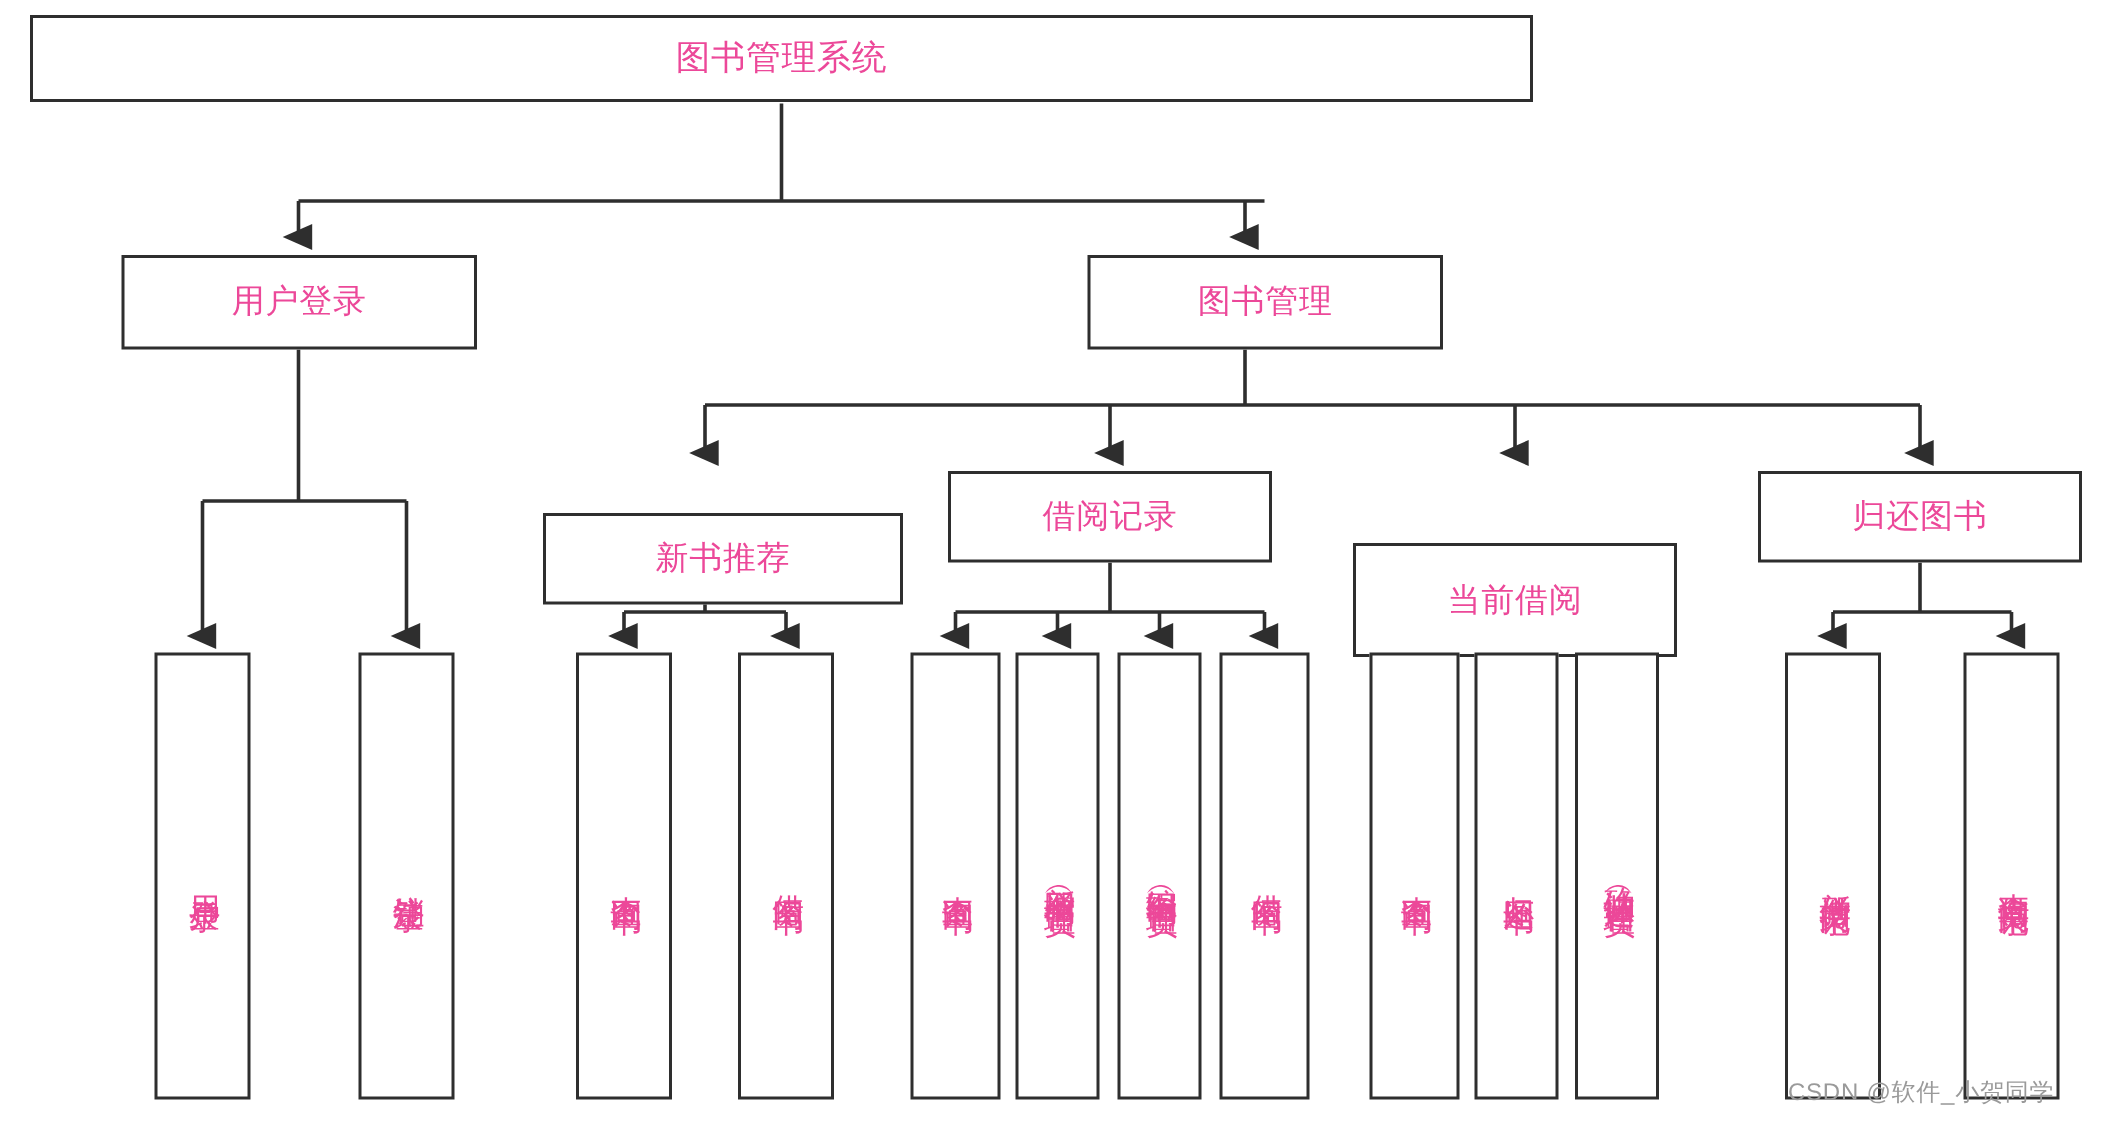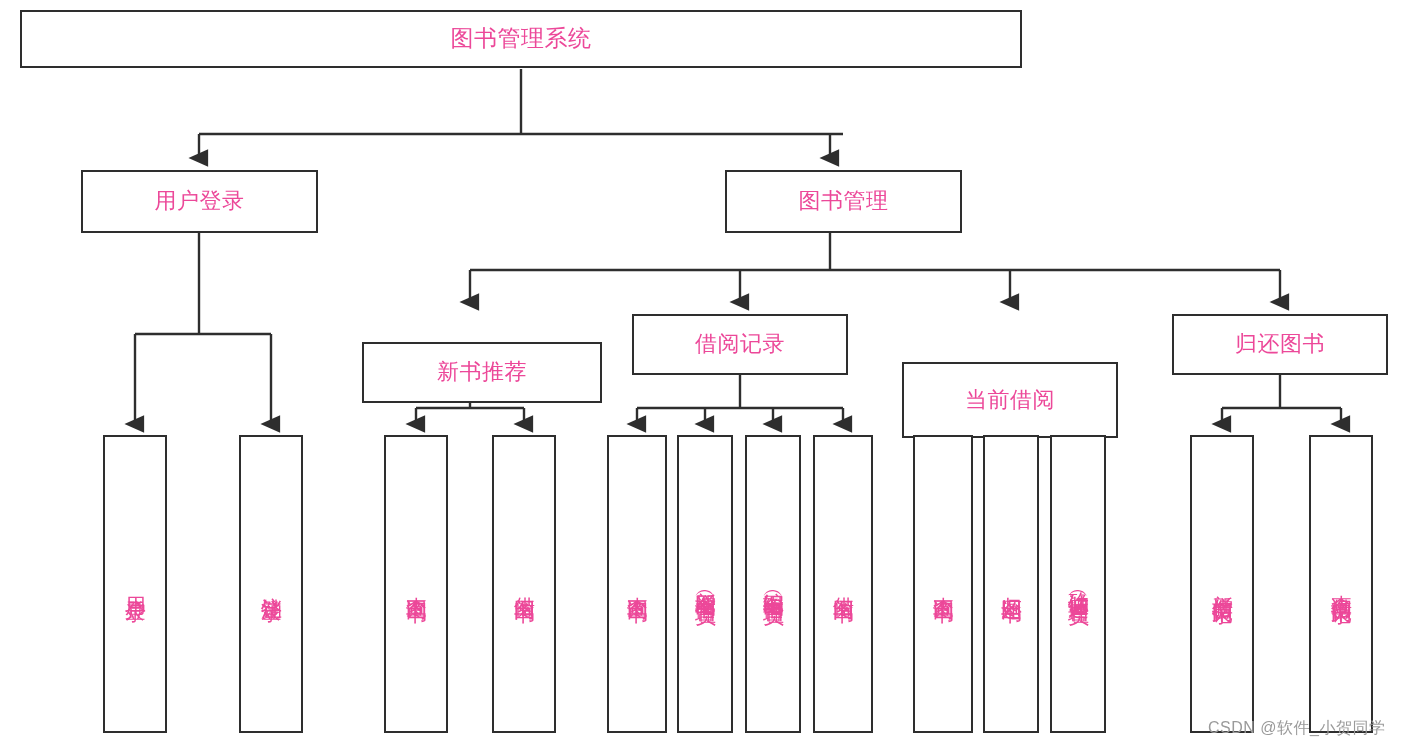--- a/index.html
+++ b/index.html
@@ -55,21 +55,20 @@
     letter-spacing: 2px;
     max-height: 100%;
   }
   .node.root .label { font-size: 23px; }
   .watermark {
     position: absolute;
     font-size: 16px;
     color: #9a9a9a;
     letter-spacing: 0.5px;
     white-space: nowrap;
-    margin-left: 16px;
   }
 </style>
 </head>
 <body>
 
 <div id="canvas">
 
   <svg id="wires" viewBox="0 0 1405 747" xmlns="http://www.w3.org/2000/svg">
     <defs>
       <marker id="arrow" markerWidth="9" markerHeight="9" refX="4.2" refY="4.2" orient="auto" markerUnits="strokeWidth">

